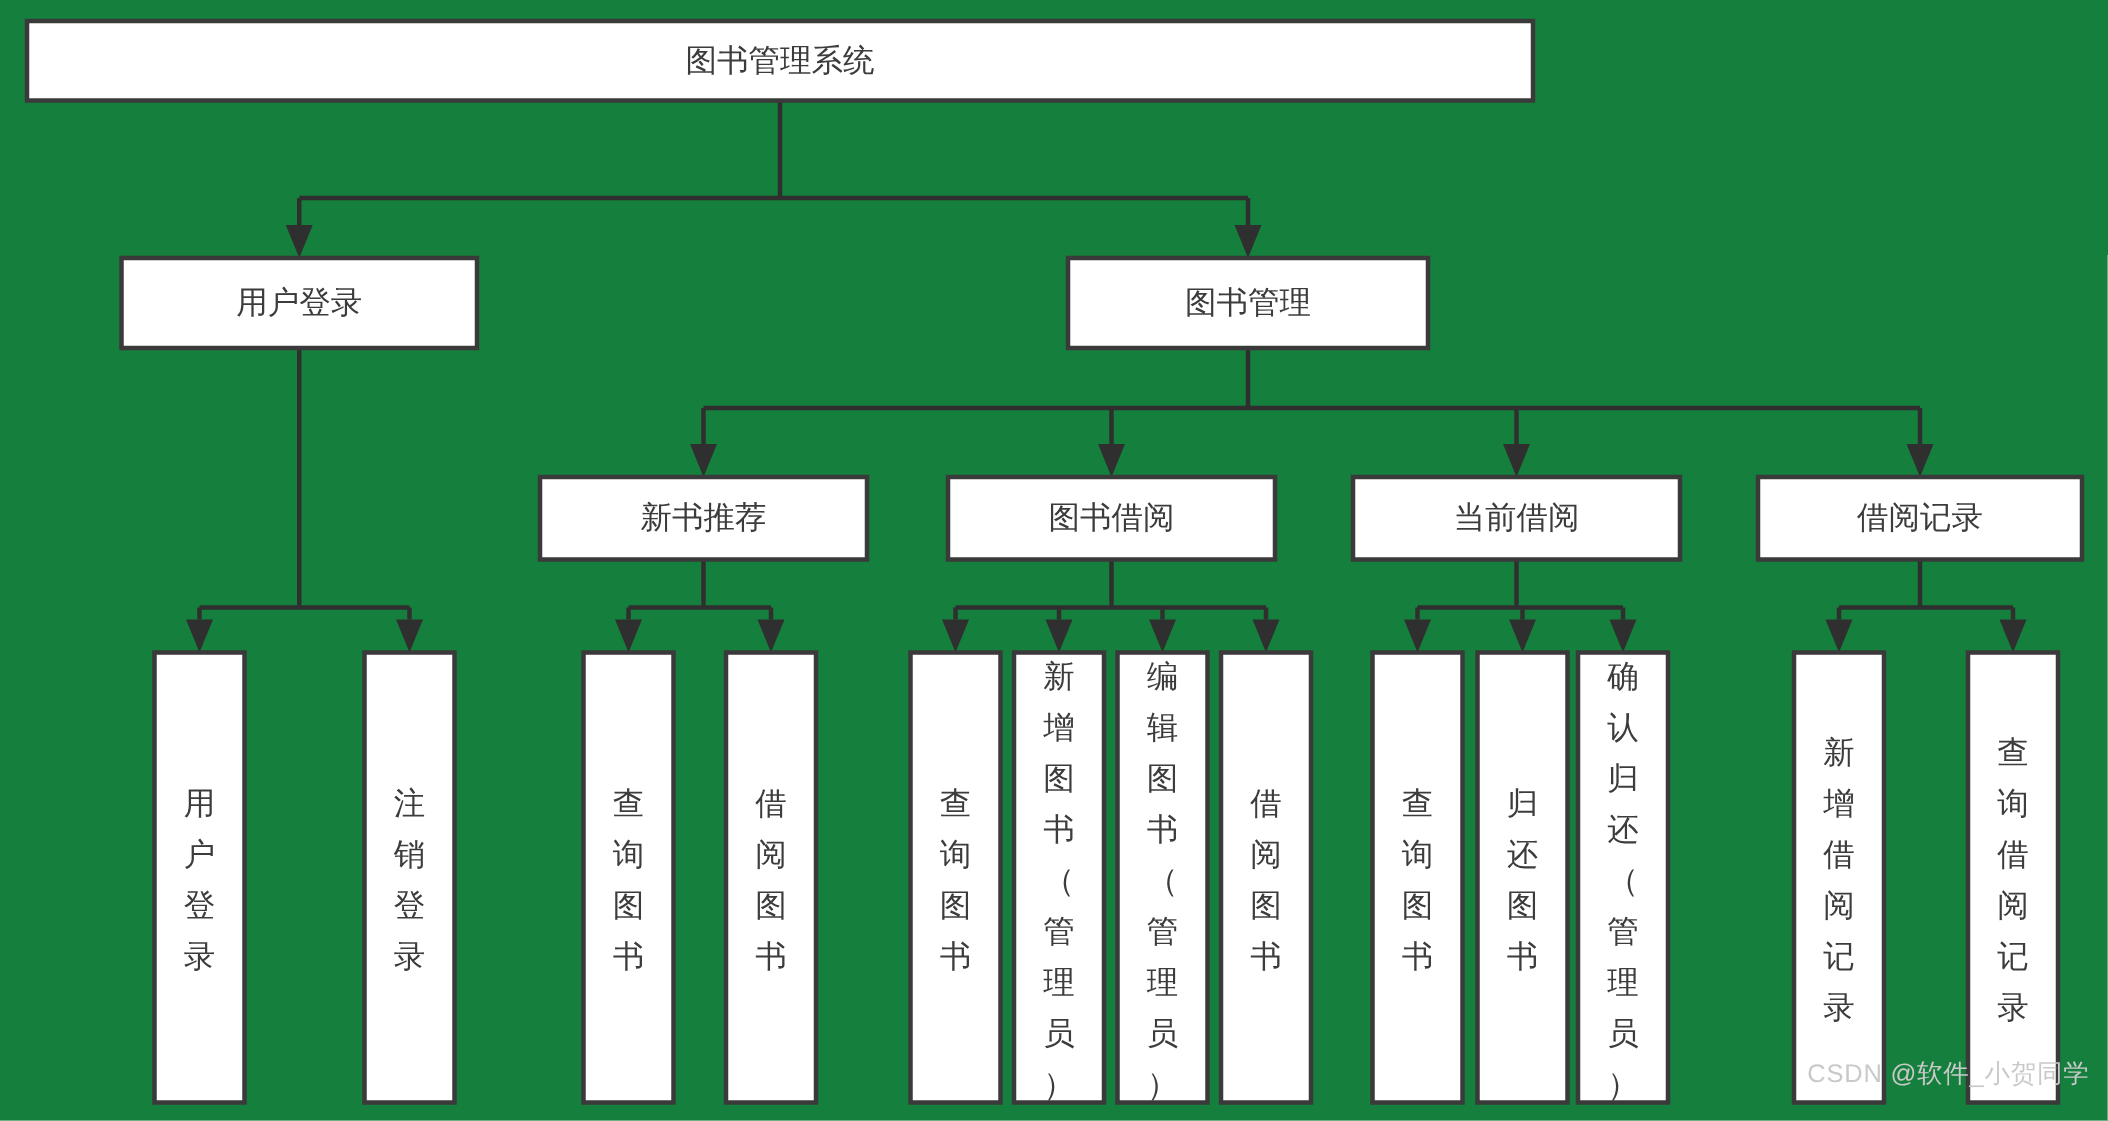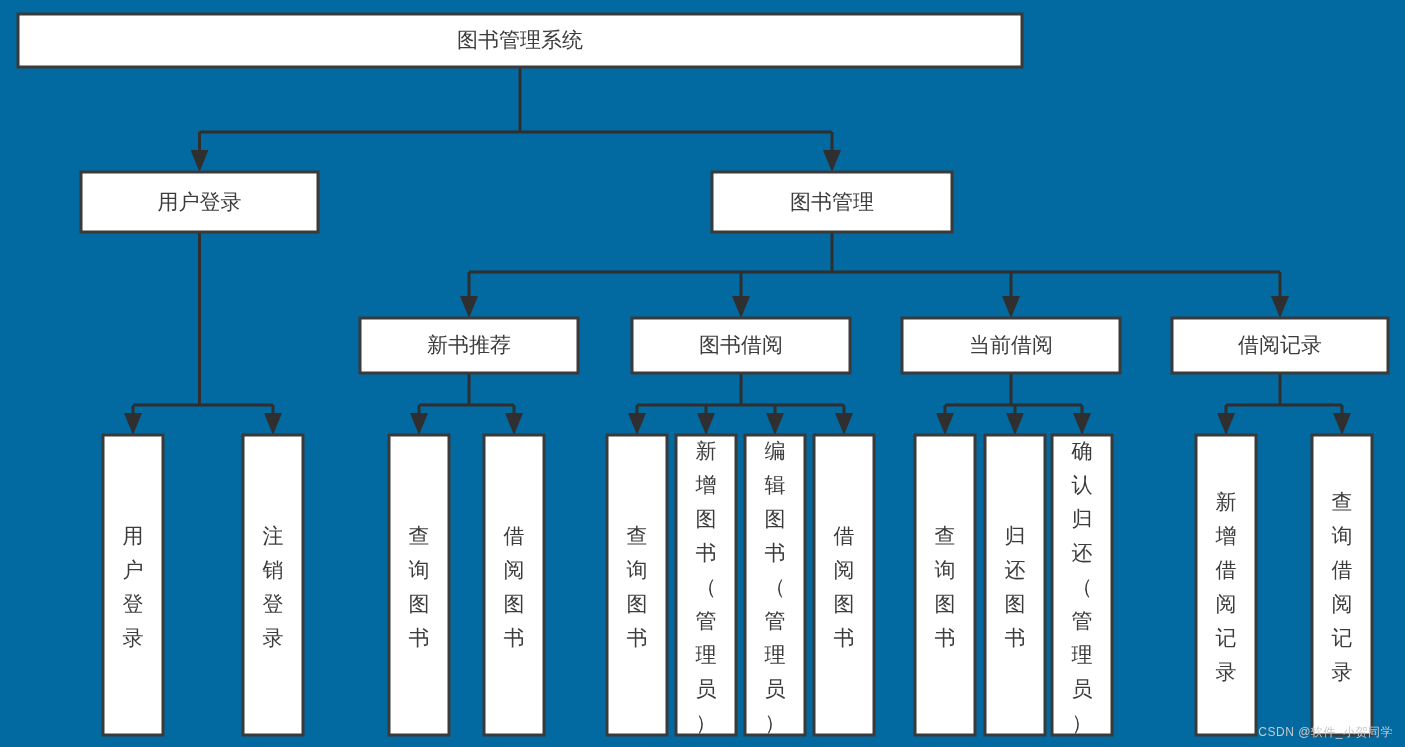--- a/index.html
+++ b/index.html
@@ -10,21 +10,21 @@
   body {
     width: 1405px;
     height: 747px;
     overflow: hidden;
     font-family: "Liberation Sans", "DejaVu Sans", sans-serif;
   }
   #diagram-root {
     position: relative;
     width: 1405px;
     height: 747px;
-    background: #0369a1;
+    background: #15803d;
   }
   svg#tree-svg {
     position: absolute;
     top: 0;
     left: 0;
     width: 1405px;
     height: 747px;
     display: block;
   }
   .node-box {
@@ -51,23 +51,23 @@
   }
   .node-label-vertical {
     fill: #3c3c3c;
     font-family: "Liberation Sans", "DejaVu Sans", sans-serif;
     font-size: 21px;
     text-anchor: middle;
   }
   .watermark {
     position: absolute;
     right: 12px;
-    bottom: 6px;
+    bottom: 20px;
     color: #c9c9c9;
-    font-size: 12px;
+    font-size: 17px;
     font-family: "Liberation Sans", "DejaVu Sans", sans-serif;
     letter-spacing: 0.5px;
     white-space: nowrap;
     pointer-events: none;
   }
 </style>
 </head>
 <body>
 
 <div id="diagram-root">

